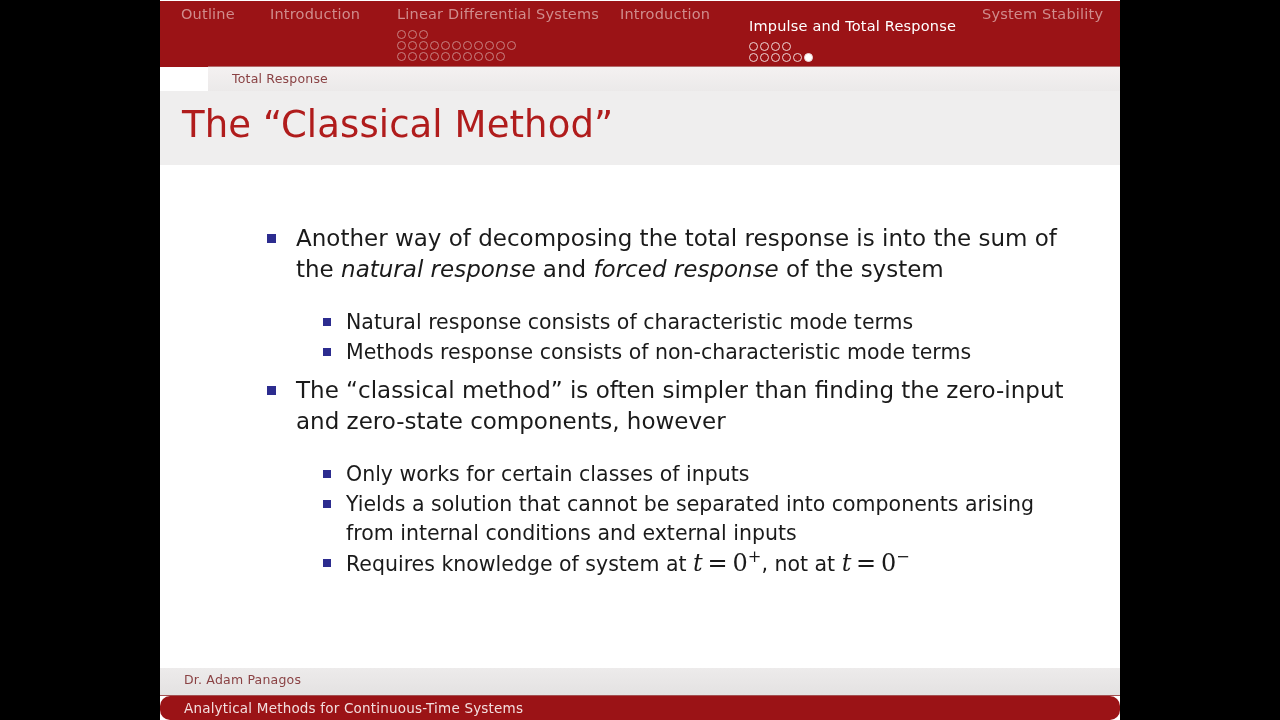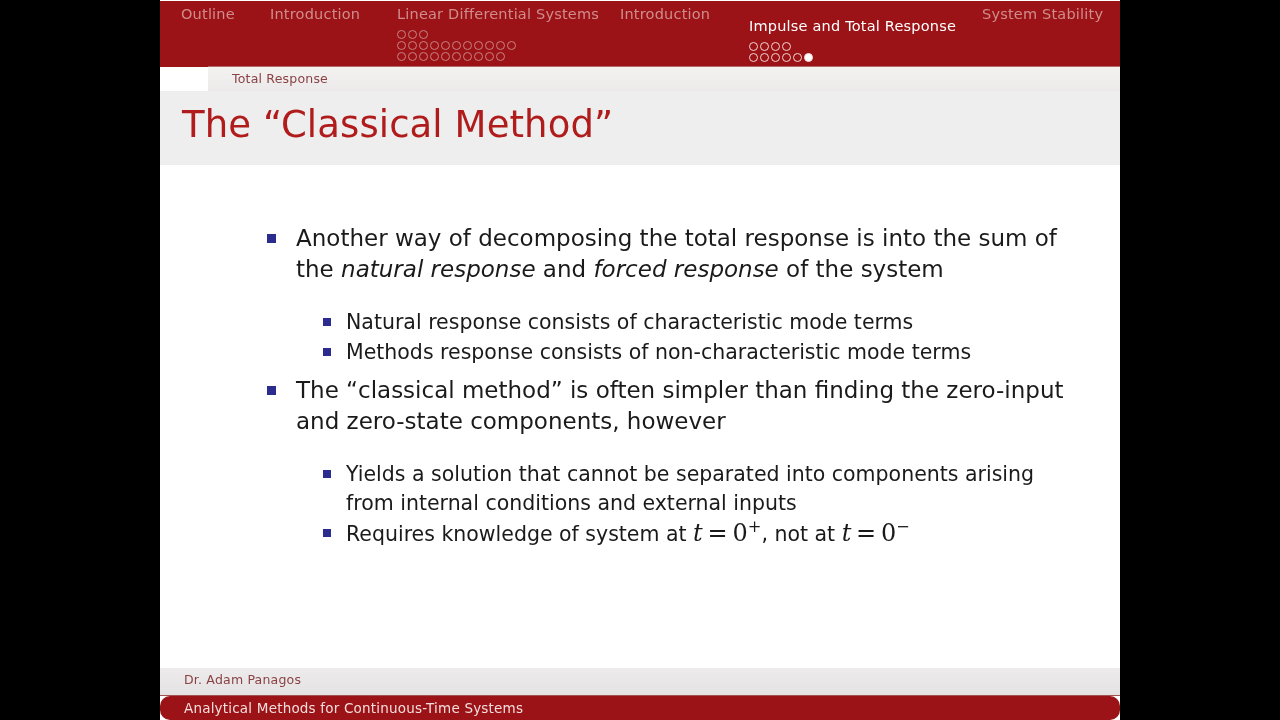--- a/index.html
+++ b/index.html
@@ -294,20 +294,21 @@
     <div class="body-area">
       <div class="content" id="content-root">
           <ul class="lvl1">
             <li class="b1"><span class="sq"></span><span>Another way of decomposing the total response is into the sum of the </span><span class="it">natural response</span><span> and </span><span class="it">forced response</span><span> of the system</span></li>
             <ul class="lvl2">
               <li class="b2"><span class="sq"></span><span>Natural response consists of characteristic mode terms</span></li>
               <li class="b2"><span class="sq"></span><span>Methods response consists of non-characteristic mode terms</span></li>
             </ul>
             <li class="b1"><span class="sq"></span><span>The “classical method” is often simpler than finding the zero-input and zero-state components, however</span></li>
             <ul class="lvl2">
+              <li class="b2"><span class="sq"></span><span>Only works for certain classes of inputs</span></li>
               <li class="b2"><span class="sq"></span><span>Yields a solution that cannot be separated into components arising from internal conditions and external inputs</span></li>
               <li class="b2"><span class="sq"></span><span>Requires knowledge of system at </span><span class="mth"><span>t</span><span class="op"> = </span><span class="num">0</span><sup class="sgn">+</sup></span><span>, not at </span><span class="mth"><span>t</span><span class="op"> = </span><span class="num">0</span><sup class="sgn">−</sup></span></li>
             </ul>
           </ul>
         </div>
     </div>
 
     <div class="footer-light">
       <div class="footer-light-text">Dr. Adam Panagos</div>
     </div>

